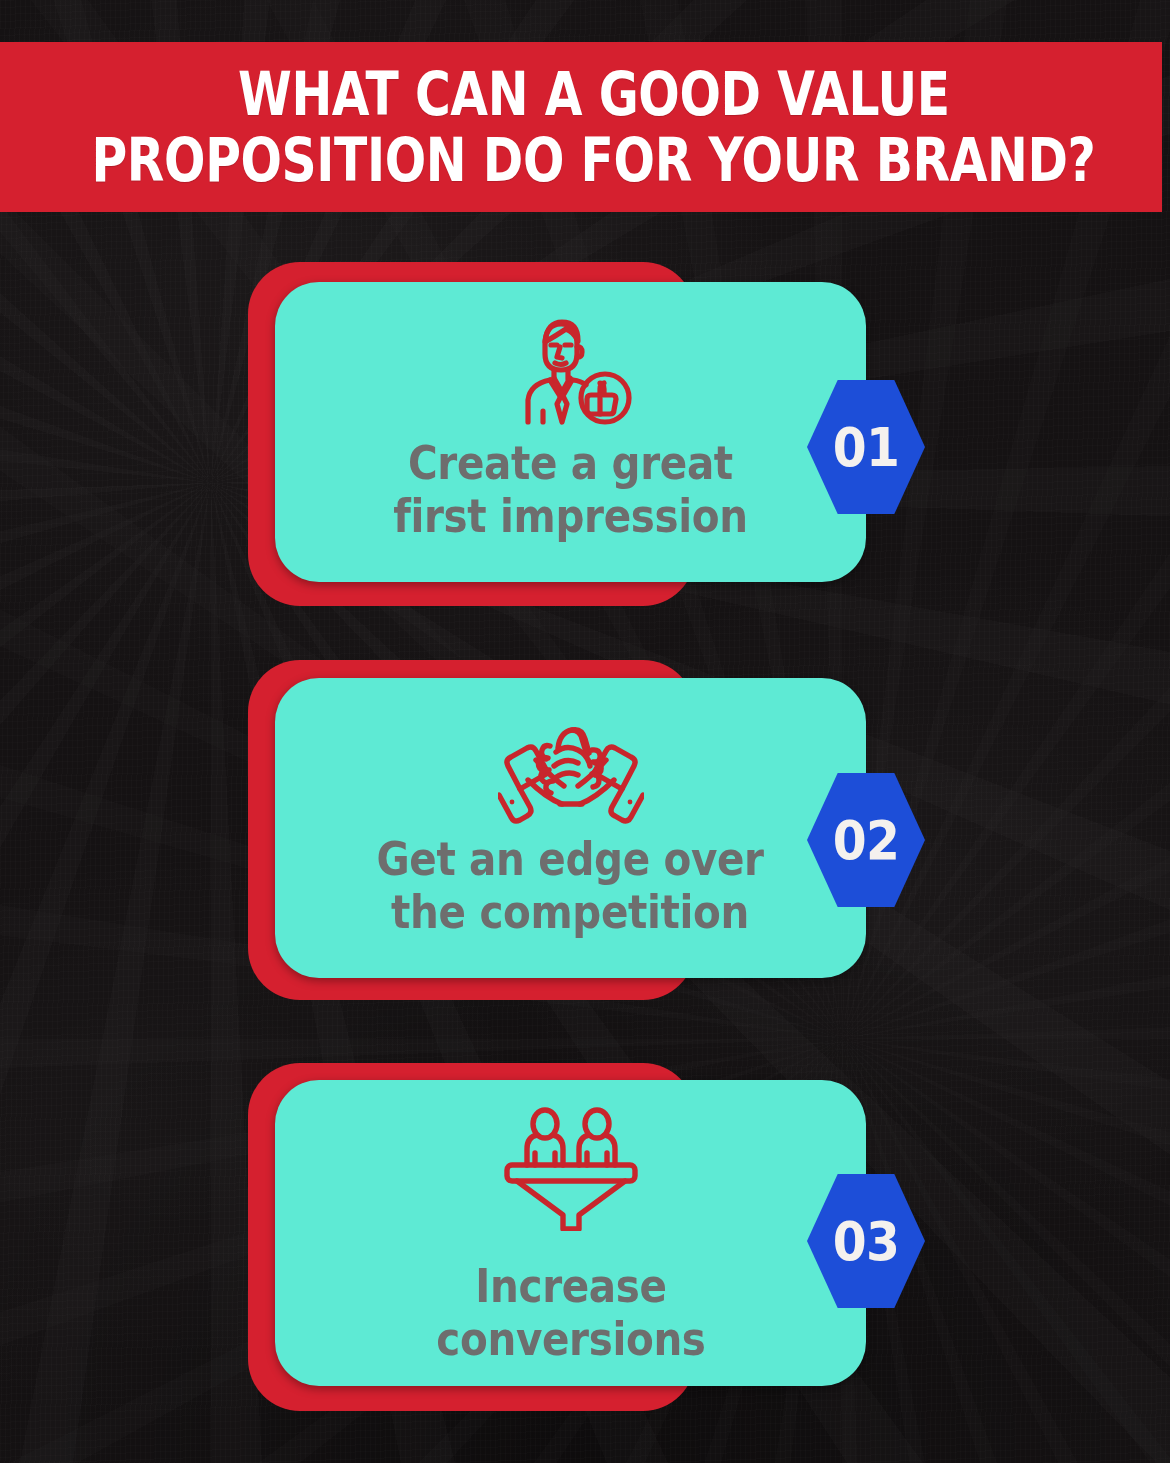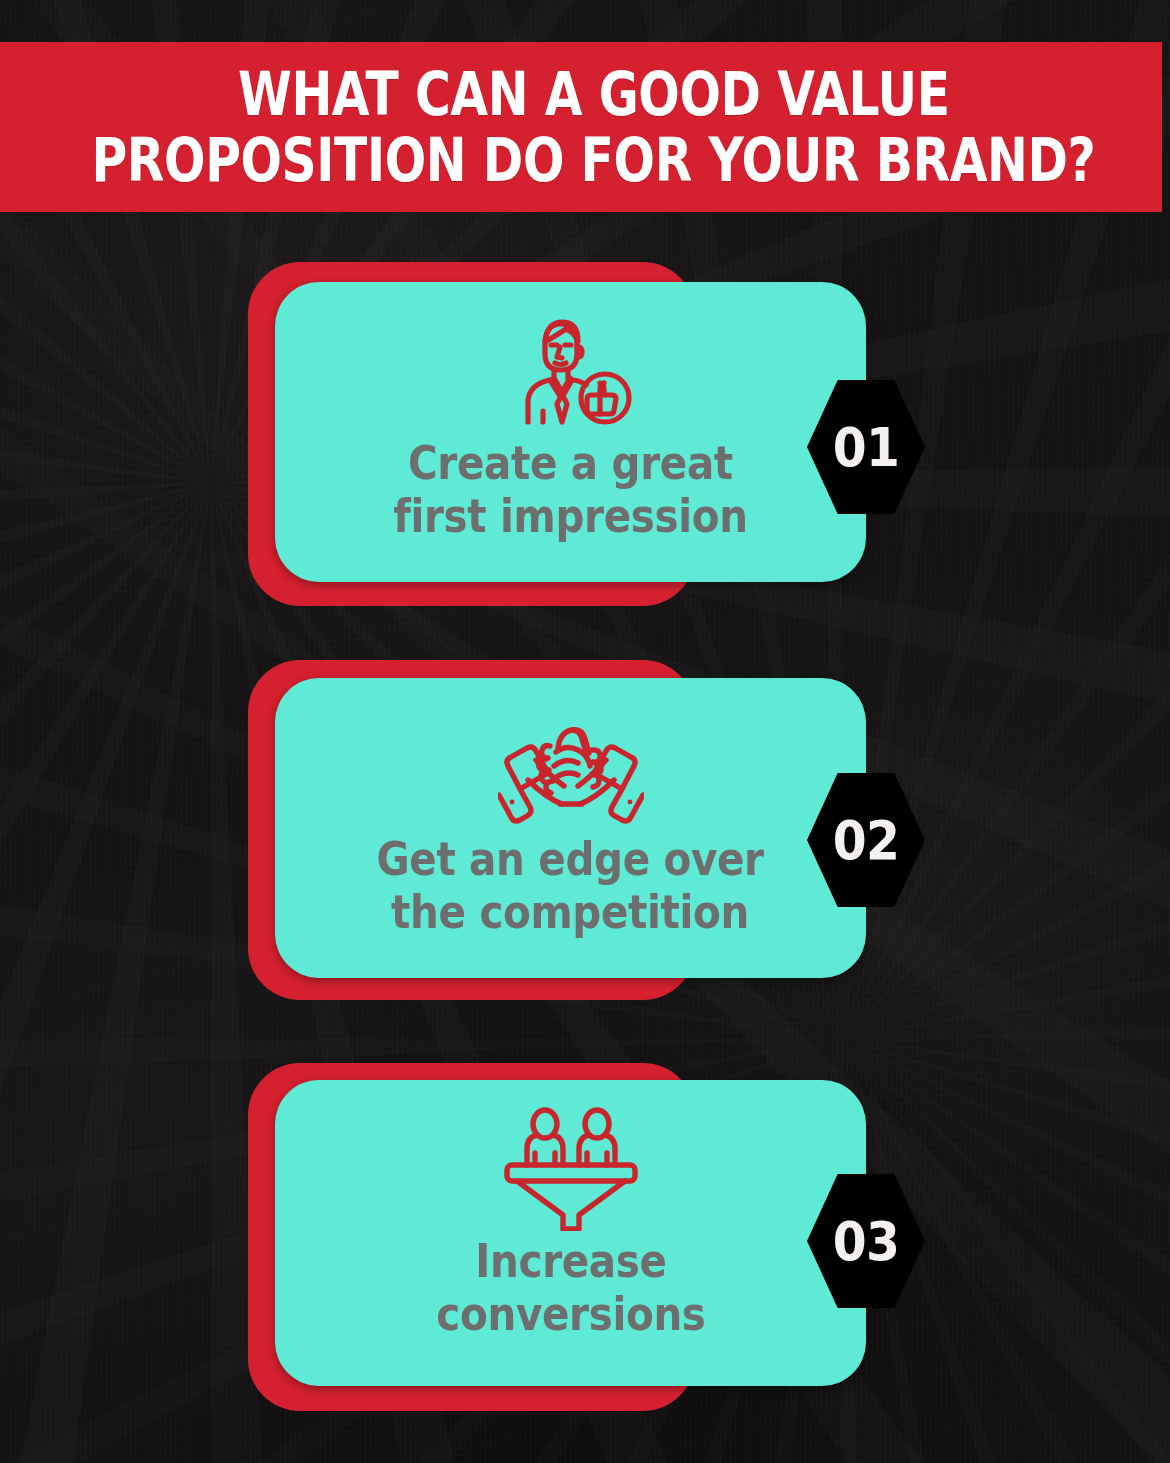--- a/index.html
+++ b/index.html
@@ -83,21 +83,21 @@
     letter-spacing:-0.4px;
     transform:scaleX(0.88);
     transform-origin:center top;
     white-space:pre-line;
   }
 
   
   .hex-badge{
     position:absolute;
     width:118px; height:134px;
-    background:#000000;
+    background:#1d4ed8;
     clip-path:polygon(26% 0%, 74% 0%, 100% 50%, 74% 100%, 26% 100%, 0% 50%);
     display:flex; align-items:center; justify-content:center;
     z-index:6;
   }
   .hex-num{
     color:#F4F1EE;
     font-family:"DejaVu Sans", sans-serif;
     font-weight:700;
     font-size:53px;
     line-height:53px;
@@ -207,30 +207,30 @@
 
         <path d="M58 44 q10 -8 22 -2 q10 5 12 16"></path>
         <path d="M56 58 q12 -9 24 -3"></path>
         <path d="M57 70 q12 -8 23 -3"></path>
       </svg>
     </div>
     <div class="card-text">Get an edge over
 the competition</div>
   </div>
 
-  <div class="hex-badge" style="left:807px; top:773px; pointer-events:auto;text-decoration:underline;">
+  <div class="hex-badge" style="left:807px; top:773px; pointer-events:auto;">
     <span class="hex-num">02</span>
   </div>
 </div>
 
 <div class="card-block" style="left:0; top:0; width:1170px; height:1463px; pointer-events:none;">
 
   <div class="card-back" style="left:248px; top:1063px; width:447px; height:348px;"></div>
 
-  <div class="card-white" style="left:275px; top:1080px; width:591px; height:306px; pointer-events:auto;">
+  <div class="card-white" style="left:275px; top:1080px; width:591px; height:306px; pointer-events:auto;gap:25px;">
     <div class="card-icon">
       <svg class="ico" width="140" height="124" viewBox="0 0 140 124" fill="none" stroke="#C8262C" stroke-width="5.4" stroke-linecap="round" stroke-linejoin="round">
 
         <ellipse cx="44" cy="17" rx="12" ry="14"></ellipse>
 
         <path d="M26 58 l0 -16 q0 -12 10 -14 M62 58 l0 -16 q0 -12 -10 -14"></path>
         <path d="M34 58 l0 -12"></path>
           <path d="M54 58 l0 -12"></path>
 
         <ellipse cx="96" cy="17" rx="12" ry="14"></ellipse>

